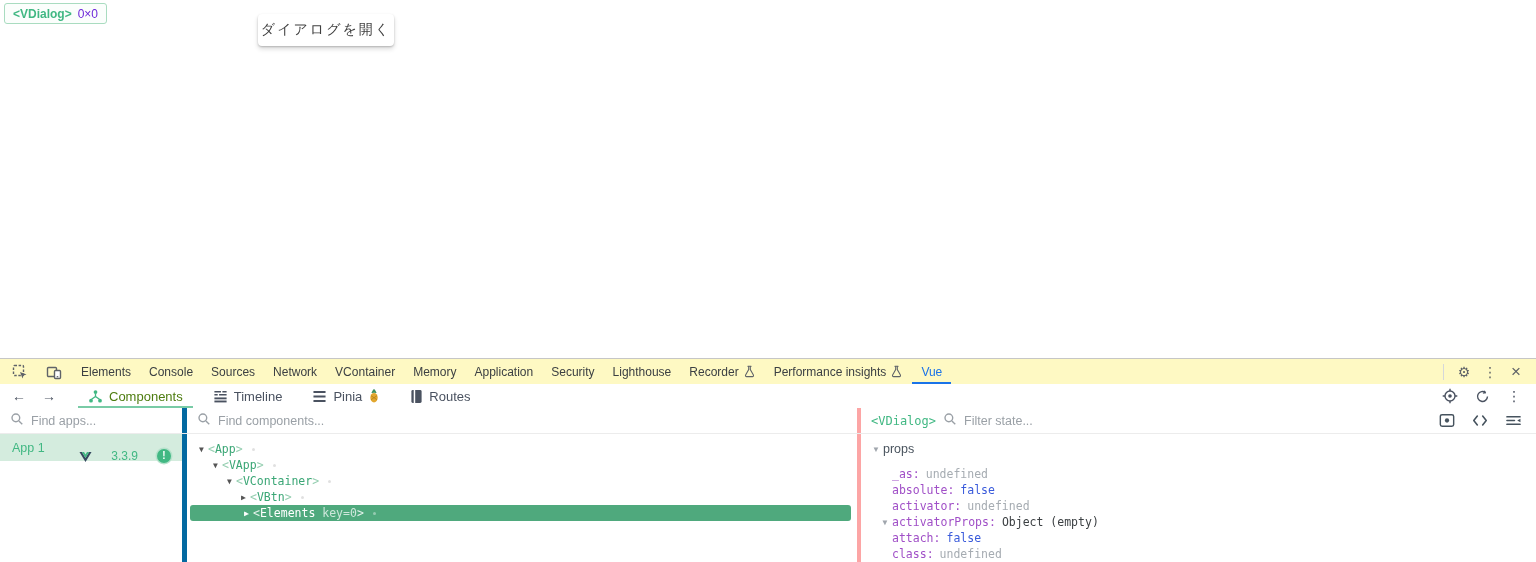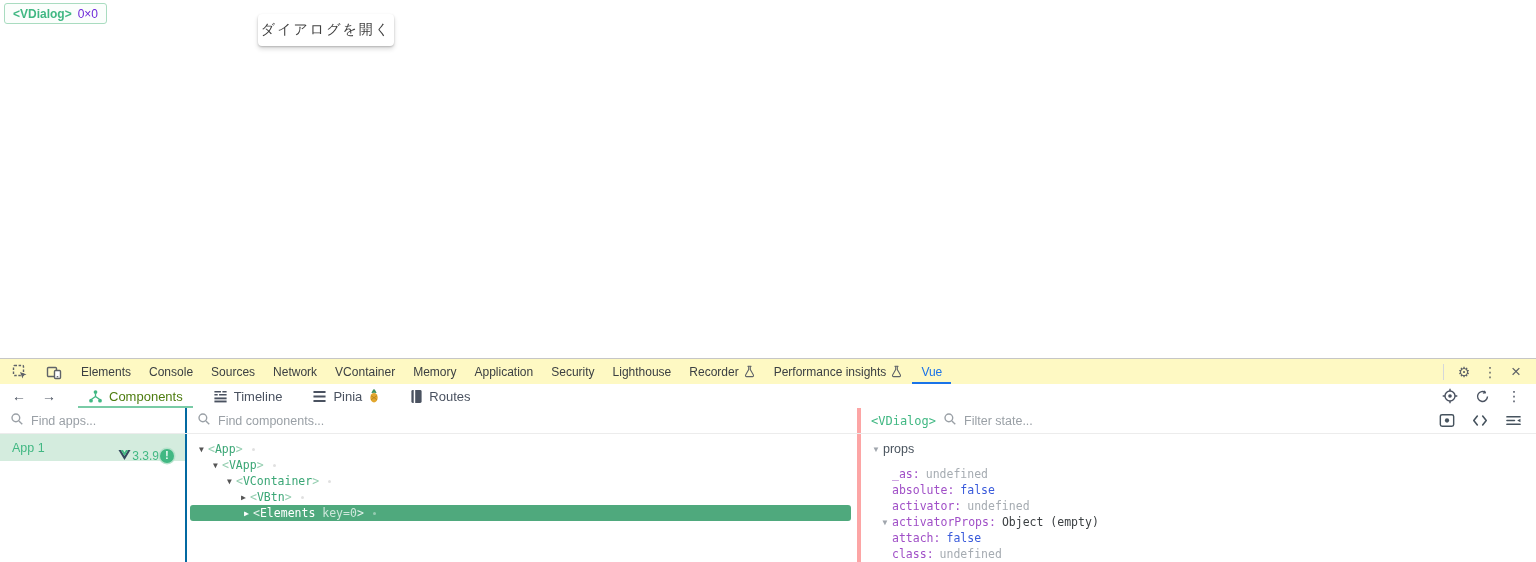--- a/index.html
+++ b/index.html
@@ -44,39 +44,39 @@
   .nav-arrows span { cursor:pointer; }
   .vue-tab { display:flex; align-items:center; gap:6px; padding:0 10px; margin-left:10px;
     cursor:pointer; white-space:nowrap; }
   .vue-tab.active { color:#4d7c0f; box-shadow:inset 0 -2px 0 #79cba6; }
   .vue-toolbar .dt-spacer { flex:1; }
   .vue-right { display:flex; align-items:center; gap:8px; padding-right:10px; }
   .vue-right .glyph-btn { color:#4a5260; }
 
   
   .panel-headers { height:26px; display:flex; border-bottom:1px solid #ececec; background:#fff; }
-  .col-left  { width:187px; border-right:2px solid #0369a1; }
+  .col-left  { width:187px; border-right:5px solid #0369a1; }
   .col-mid   { width:674px; border-right:4px solid #fca5a5; }
   .col-right { flex:1; }
   .hdr-cell { display:flex; align-items:center; gap:7px; padding:0 10px; height:100%; }
   .hdr-cell input { flex:1; min-width:0; border:none; outline:none; font-size:12.5px;
     color:#333; font-family:"Liberation Sans",sans-serif; background:transparent; }
   .hdr-cell input::placeholder { color:#9aa0a6; }
   .sel-tag { font-family:"DejaVu Sans Mono",monospace; font-size:12px; color:#41b883; white-space:nowrap; }
   .right-icons { display:flex; align-items:center; gap:17px; padding-right:14px; }
   .right-icons svg { display:block; cursor:pointer; }
 
   .panel-content { position:absolute; top:75px; left:0; right:0; bottom:0; display:flex; background:#fff; }
   .col-left, .col-mid, .col-right { overflow:hidden; }
 
   
   .app-row { height:27px; display:flex; align-items:center; justify-content:space-between;
     padding:0 11px 0 12px; font-size:12.5px; cursor:pointer; }
   .app-row.selected { background:#d4ecde; color:#41b883; }
-  .app-meta { display:flex; align-items:flex-start; gap:1px; color:#41b883; font-size:12px;margin-top:16px; }
+  .app-meta { display:flex; align-items:flex-end; gap:19px; color:#41b883; font-size:12px;margin-top:16px; }
   .plugin-badge { width:14px; height:14px; border-radius:50%; background:#41b883; color:#fff;
     font-size:10px; font-weight:bold; display:flex; align-items:center; justify-content:center;
     box-shadow:0 0 0 1.5px #b7e2cc; }
 
   
   .tree { padding-top:7px; font-family:"DejaVu Sans Mono",monospace; font-size:11.5px; }
   .tree-row { height:16px; display:flex; align-items:center; cursor:pointer; }
   .tr-arrow { width:13px; text-align:center; font-size:8px; color:#555; flex:none; }
   .t-bracket { color:#94ceb0; }
   .t-name { color:#3aa675; }

